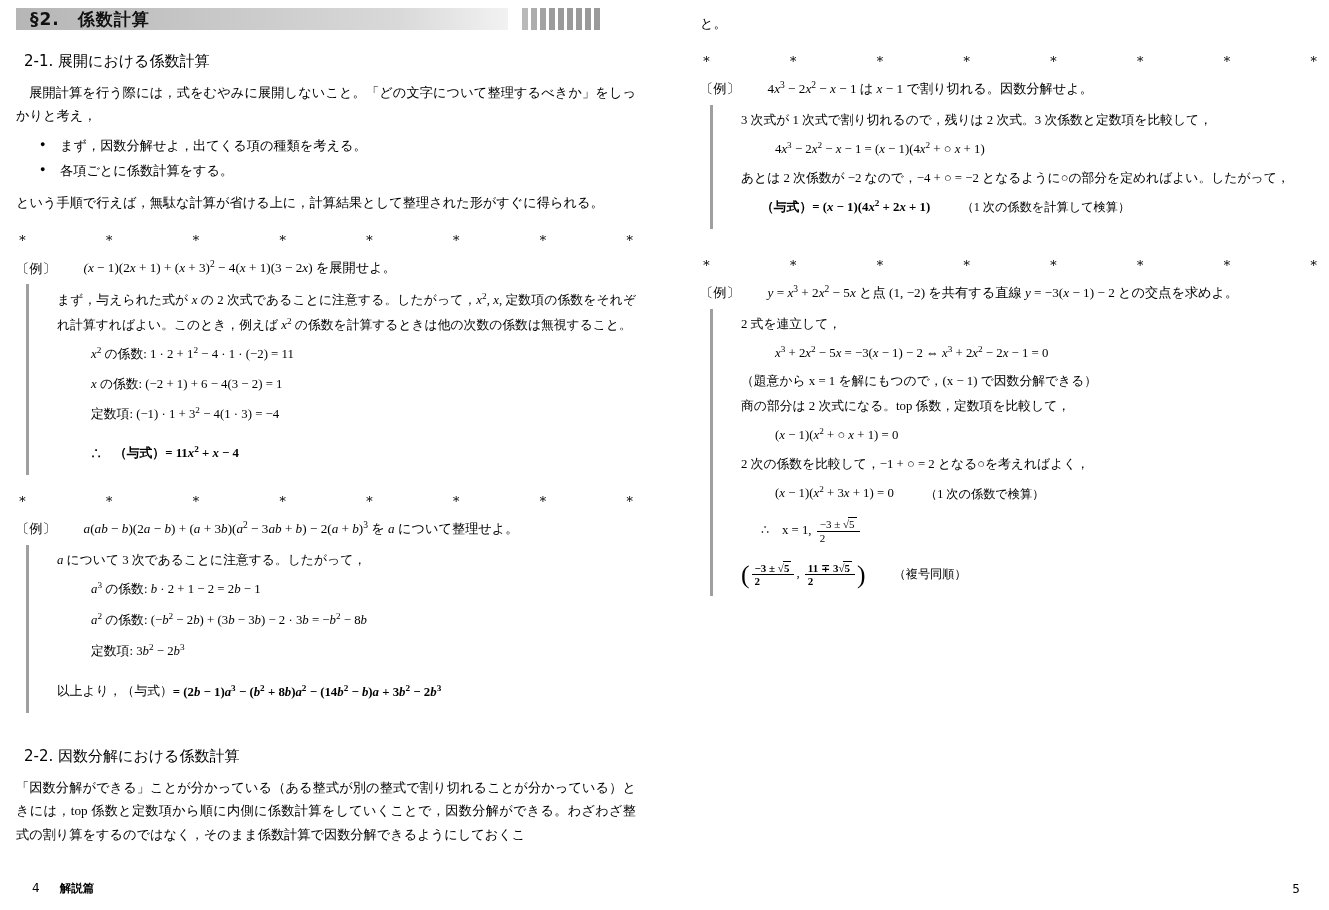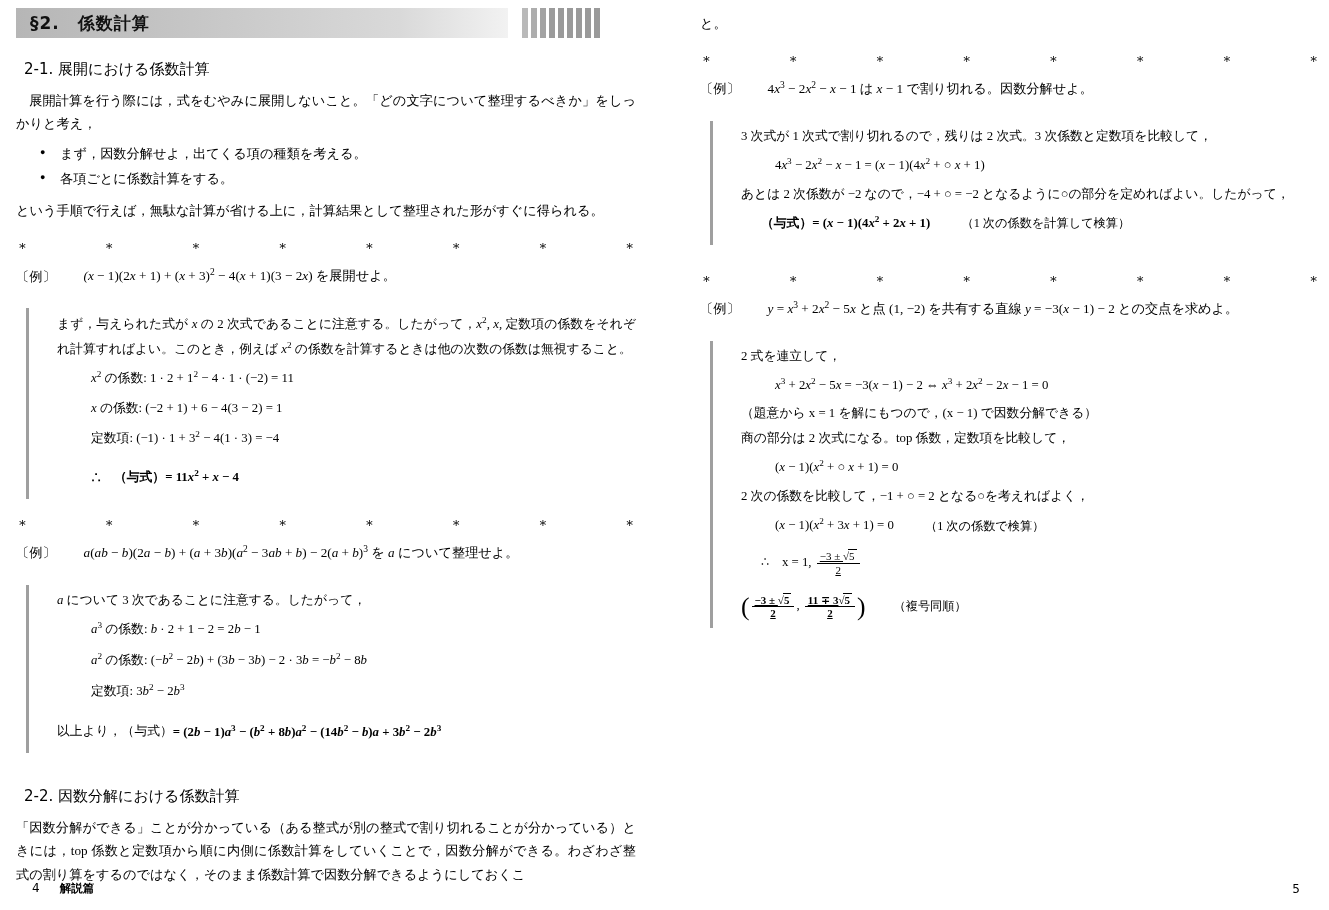--- a/index.html
+++ b/index.html
@@ -27,21 +27,21 @@
     width: 620px;
     height: 910px;
     box-sizing: border-box;
   }
   .col-left { left: 16px; }
   .col-right { left: 700px; }
 
   
   .chapter-bar {
     position: relative;
-    height: 30px;
+    height: 22px;
     margin-top: 8px;
     display: flex;
     align-items: stretch;
   }
   .chapter-title-box {
     flex: 0 0 492px;
     background: linear-gradient(to right, #b6b6b6 0%, #d9d9d9 78%, #f2f2f2 100%);
     display: flex;
     align-items: center;
     padding-left: 14px;
@@ -126,21 +126,21 @@
     margin-bottom: 4px;
   }
   .ex-label {
     flex: 0 0 auto;
     margin-right: 28px;
   }
   .ex-statement { flex: 1 1 auto; }
 
   .ex-body {
     border-left: 3px solid #9f9f9f;
-    margin: 20px 0 6px 10px;
+    margin: 4px 0 6px 10px;
     padding: 2px 0 4px 28px;
   }
   .ex-body p {
     margin: 2px 0;
     font-size: 12.8px;
     line-height: 1.8;
     text-align: justify;
   }
   .math {
     margin: 4px 0 4px 0;
@@ -151,25 +151,23 @@
   .math.ind2 { padding-left: 20px; }
   .bold { font-weight: bold; }
   .note { margin-left: 28px; font-size: 12.2px; }
 
   i.it { font-style: italic; font-family: "Liberation Serif", serif; }
   sup { font-size: 0.72em; vertical-align: super; }
 
   .frac {
     display: inline-block;
     vertical-align: middle;
-    text-align: center;
     font-size: 0.86em;
     line-height: 1.15;
     margin: 0 2px;
-    text-decoration: underline;
   }
   .frac .num { display: block; padding: 0 3px; border-bottom: 1px solid #000; }
   .frac .den { display: block; padding: 0 3px; }
 
   .sqrt {
     display: inline-block;
     border-top: 1px solid #000;
     padding: 0 2px 0 1px;
     margin-left: -1px;
   }

